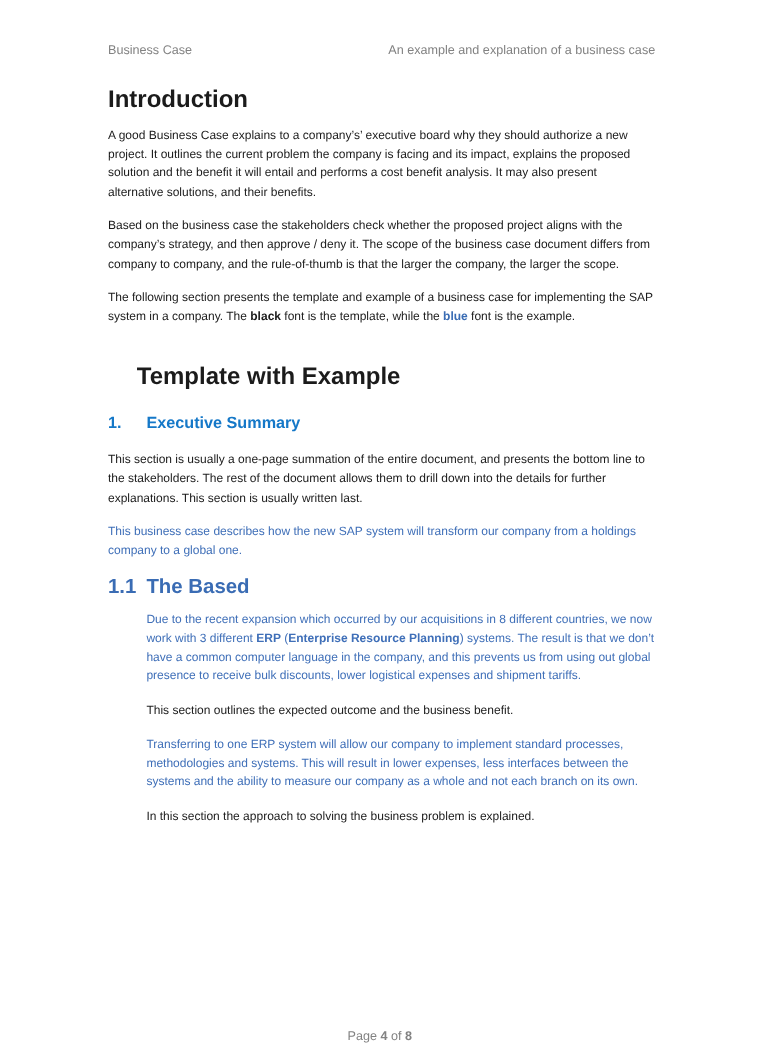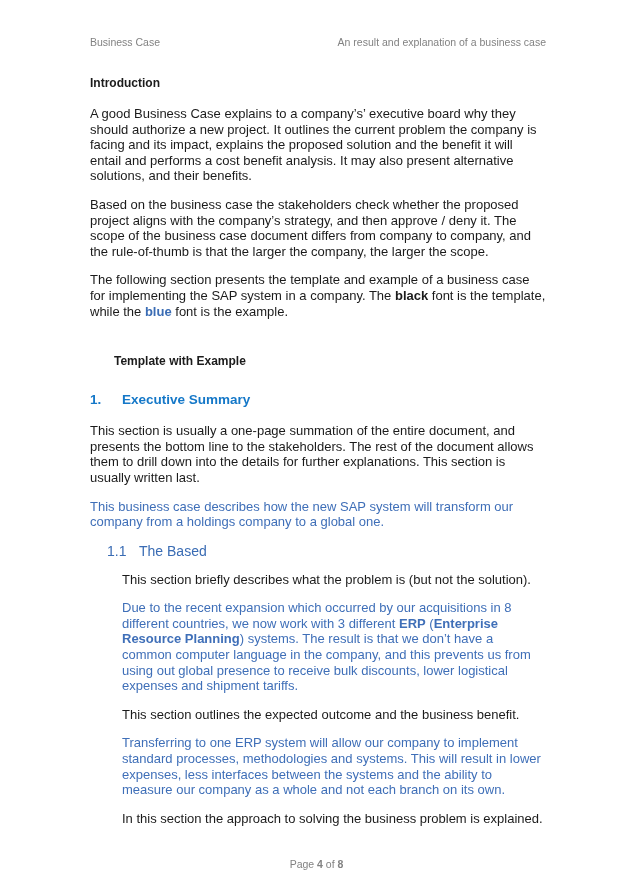--- a/index.html
+++ b/index.html
@@ -20,47 +20,47 @@
     width: 456px;
   }
   .doc-header {
     display: flex;
     justify-content: space-between;
     font-size: 10.5px;
     color: #828282;
     margin-bottom: 26px;
   }
   h1 {
-    font-size: 12px;
+    font-size: 20px;
     line-height: 19px;
     font-weight: bold;
     color: #1b1b1b;
     margin: 0 0 13px 0;
   }
   h1.spaced-top { margin-top: 33px; margin-left: 24px; }
   p {
-    font-size: 13px;
+    font-size: 10px;
     line-height: 15.6px;
     margin: 0 0 13px 0;
   }
   .h2 {
     display: flex;
     font-size: 13.5px;
     line-height: 17px;
     font-weight: bold;
     color: #1578c8;
     margin: 20px 0 15px 0;
   }
   .h3 {
     display: flex;
-    font-size: 14px;
+    font-size: 17px;
     line-height: 15px;
-    font-weight: normal;
+    font-weight: bold;
     color: #3a6cb4;
-    margin: 14px 0 13px 17px;
+    margin: 14px 0 13px 0;
   }
   .h2 .num { width: 32px; flex: 0 0 32px; }
   .h3 .num { width: 32px; flex: 0 0 32px; }
   .indent { margin-left: 32px; }
   .example { color: #3f6fb8; }
   b.blue { color: #3a6cb4; }
   .doc-footer {
     position: absolute;
     bottom: 16px;
     left: 0;
@@ -72,21 +72,21 @@
 </style>
 </head>
 <body>
 
 <div class="page">
 
   <div class="content">
 
     <div class="doc-header">
       <span>Business Case</span>
-      <span>An result and explanation of a business case</span>
+      <span>An example and explanation of a business case</span>
     </div>
 
     <h1>Introduction</h1>
 
     <p>A good Business Case explains to a company’s’ executive board why they should authorize a new project. It outlines the current problem the company is facing and its impact, explains the proposed solution and the benefit it will entail and performs a cost benefit analysis. It may also present alternative solutions, and their benefits.</p>
 
     <p>Based on the business case the stakeholders check whether the proposed project aligns with the company’s strategy, and then approve / deny it. The scope of the business case document differs from company to company, and the rule-of-thumb is that the larger the company, the larger the scope.</p>
 
     <p><span>The following section presents the template and example of a business case for implementing the SAP system in a company. The </span><b>black</b><span> font is the template, while the </span><b class="blue">blue</b><span> font is the example.</span></p>
 
@@ -99,21 +99,20 @@
 
     <p>This section is usually a one-page summation of the entire document, and presents the bottom line to the stakeholders. The rest of the document allows them to drill down into the details for further explanations. This section is usually written last.</p>
 
     <p class="example">This business case describes how the new SAP system will transform our company from a holdings company to a global one.</p>
 
     <div class="h3">
       <span class="num">1.1</span>
       <span>The Based</span>
     </div>
 
-    <p class="indent">This section briefly describes what the problem is (but not the solution).</p>
 
     <p class="indent example"><span>Due to the recent expansion which occurred by our acquisitions in 8 different countries, we now work with 3 different </span><b>ERP</b><span> (</span><b>Enterprise Resource Planning</b><span>) systems. The result is that we don’t have a common computer language in the company, and this prevents us from using out global presence to receive bulk discounts, lower logistical expenses and shipment tariffs.</span></p>
 
 
     <p class="indent">This section outlines the expected outcome and the business benefit.</p>
 
     <p class="indent example">Transferring to one ERP system will allow our company to implement standard processes, methodologies and systems. This will result in lower expenses, less interfaces between the systems and the ability to measure our company as a whole and not each branch on its own.</p>
 
 
     <p class="indent">In this section the approach to solving the business problem is explained.</p>

